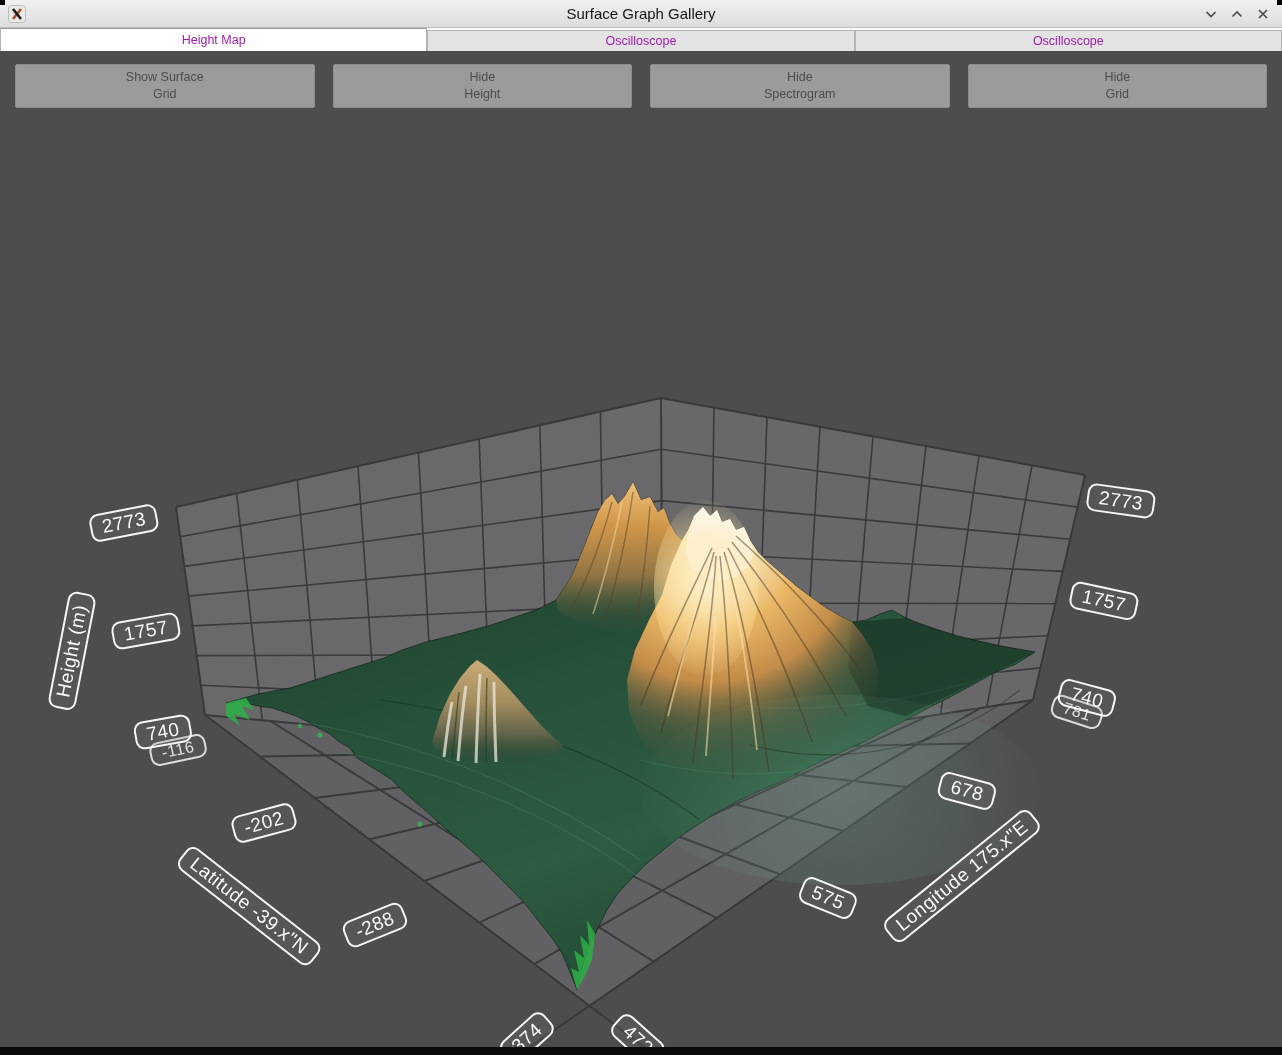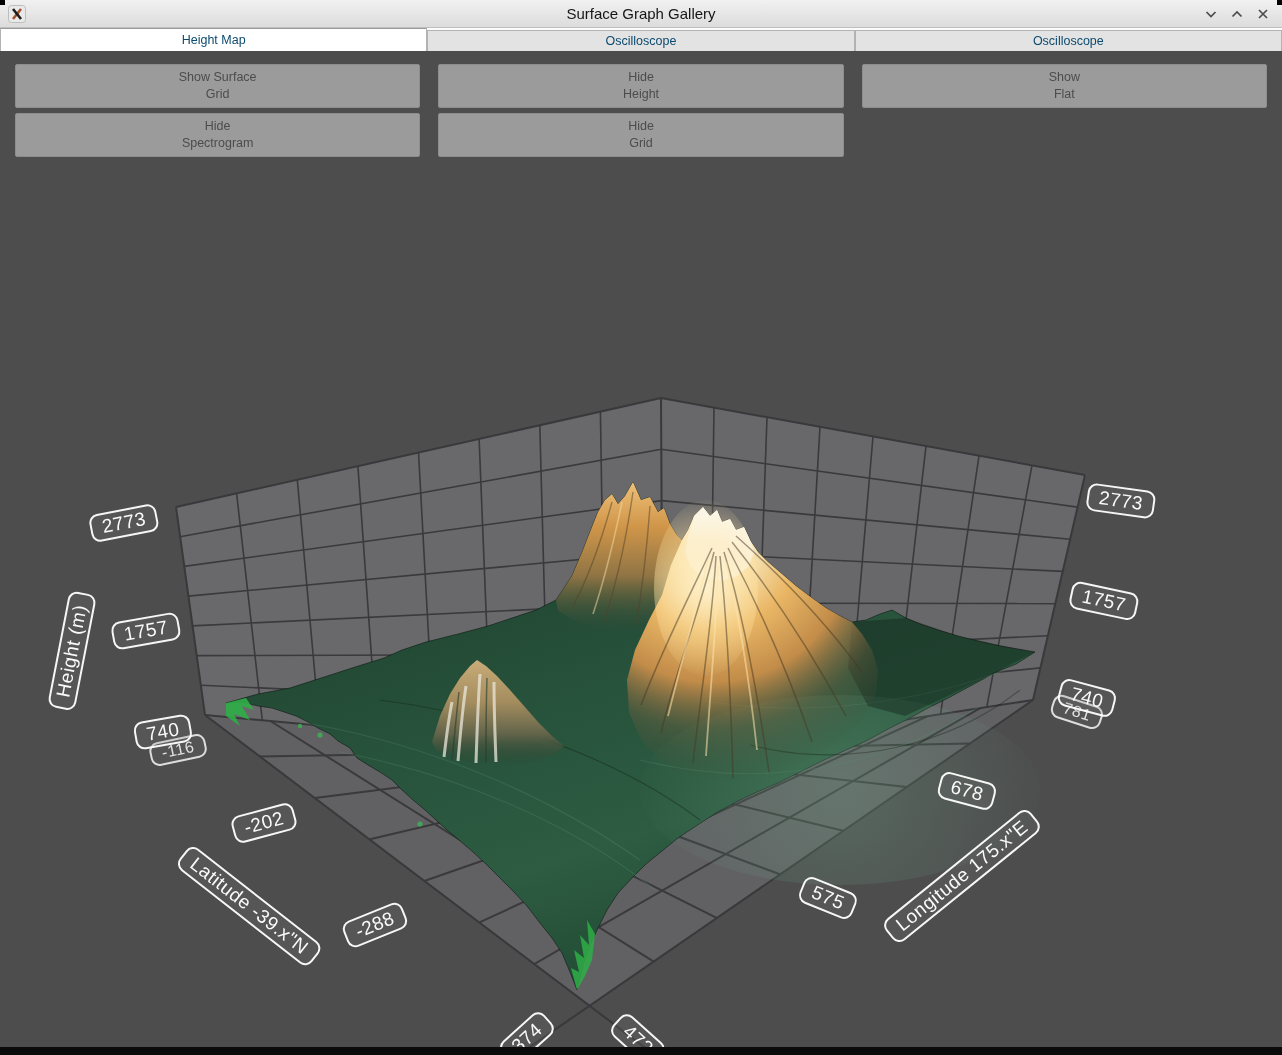--- a/index.html
+++ b/index.html
@@ -15,26 +15,26 @@
              font-size:15px;color:#151515;}
   .win-controls{margin-left:auto;display:flex;align-items:center;gap:8px;
                 padding-right:10px;z-index:2;}
   .win-btn{width:18px;height:18px;display:flex;align-items:center;justify-content:center;cursor:default;}
   .corner{position:absolute;top:0;width:5px;height:5px;background:#000;z-index:40;}
   .corner.tl{left:0;} .corner.tr{right:0;}
   
   .tabbar{position:absolute;top:28px;left:0;width:100%;height:23px;z-index:30;
           background:#fbfbfb;display:flex;}
   .tab{flex:1 1 0;display:flex;align-items:center;justify-content:center;
-       font-size:12.5px;color:#0c4a6e;background:#e3e3e3;
+       font-size:12.5px;color:#a21caf;background:#e3e3e3;
        border:1px solid #b3b3b3;border-bottom:none;margin-top:2px;cursor:default;}
   .tab.active{background:#ffffff;margin-top:0;border-top:1px solid #9a9a9a;}
   
   .toolbar{position:absolute;top:51px;left:0;width:100%;z-index:20;
-           display:grid;grid-template-columns:repeat(3,1fr);
+           display:grid;grid-template-columns:repeat(4,1fr);
            gap:5px 18px;padding:13px 15px 0 15px;}
   .tool-btn{height:44px;background:#9b9b9b;border:1px solid #8d8d8d;border-radius:2px;
             color:#4c4c4c;font-size:12.5px;line-height:17px;text-align:center;
             display:flex;flex-direction:column;align-items:center;justify-content:center;cursor:default;}
   
   .scene{position:absolute;inset:0;z-index:1;}
   
   .axis-label{position:absolute;z-index:10;white-space:nowrap;
               font-size:19px;color:#fafafa;background:rgba(130,130,130,0.18);
               border:2px solid rgba(255,255,255,0.95);border-radius:9px;
@@ -81,24 +81,20 @@
   </div>
 
   <div class="toolbar">
     <div class="tool-btn">
       <span>Show Surface</span>
       <span>Grid</span>
     </div>
     <div class="tool-btn">
       <span>Hide</span>
       <span>Height</span>
-    </div>
-    <div class="tool-btn">
-      <span>Show</span>
-      <span>Flat</span>
     </div>
     <div class="tool-btn">
       <span>Hide</span>
       <span>Spectrogram</span>
     </div>
     <div class="tool-btn">
       <span>Hide</span>
       <span>Grid</span>
     </div>
   </div>

